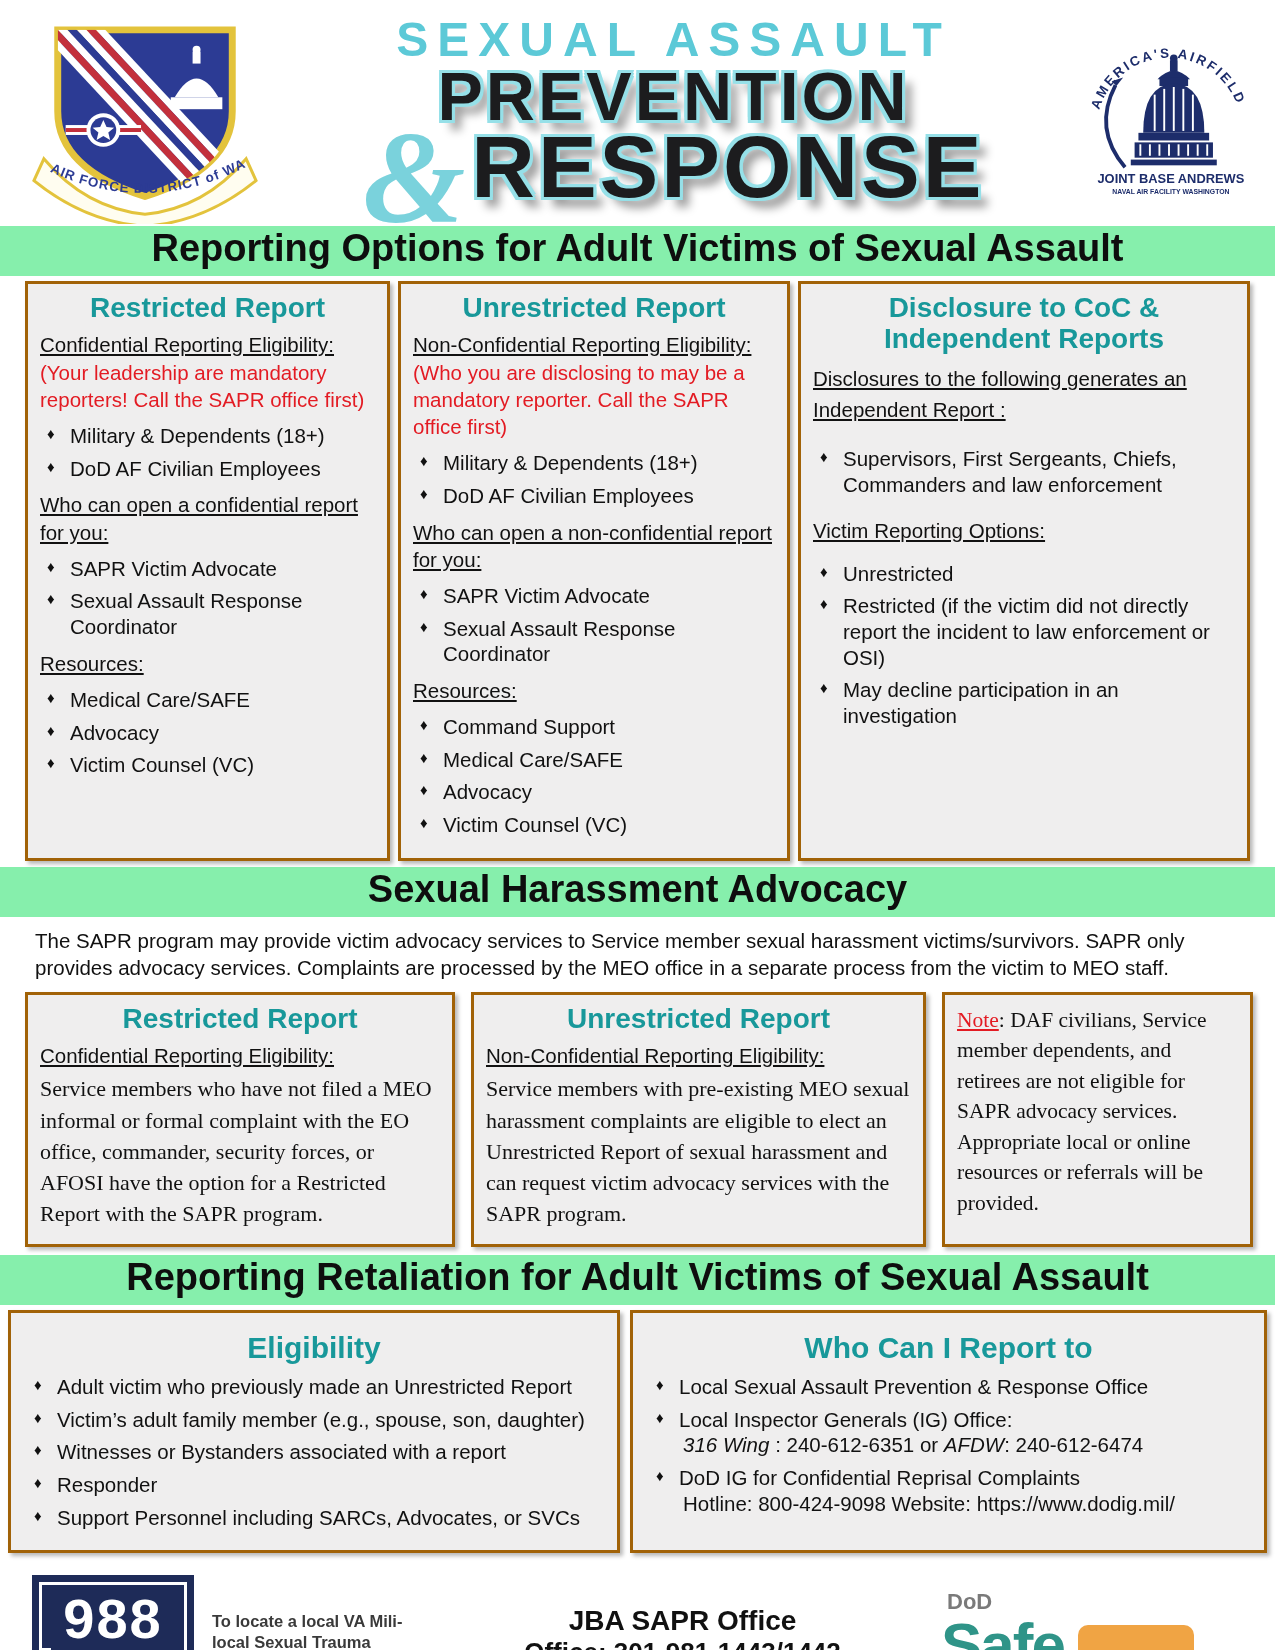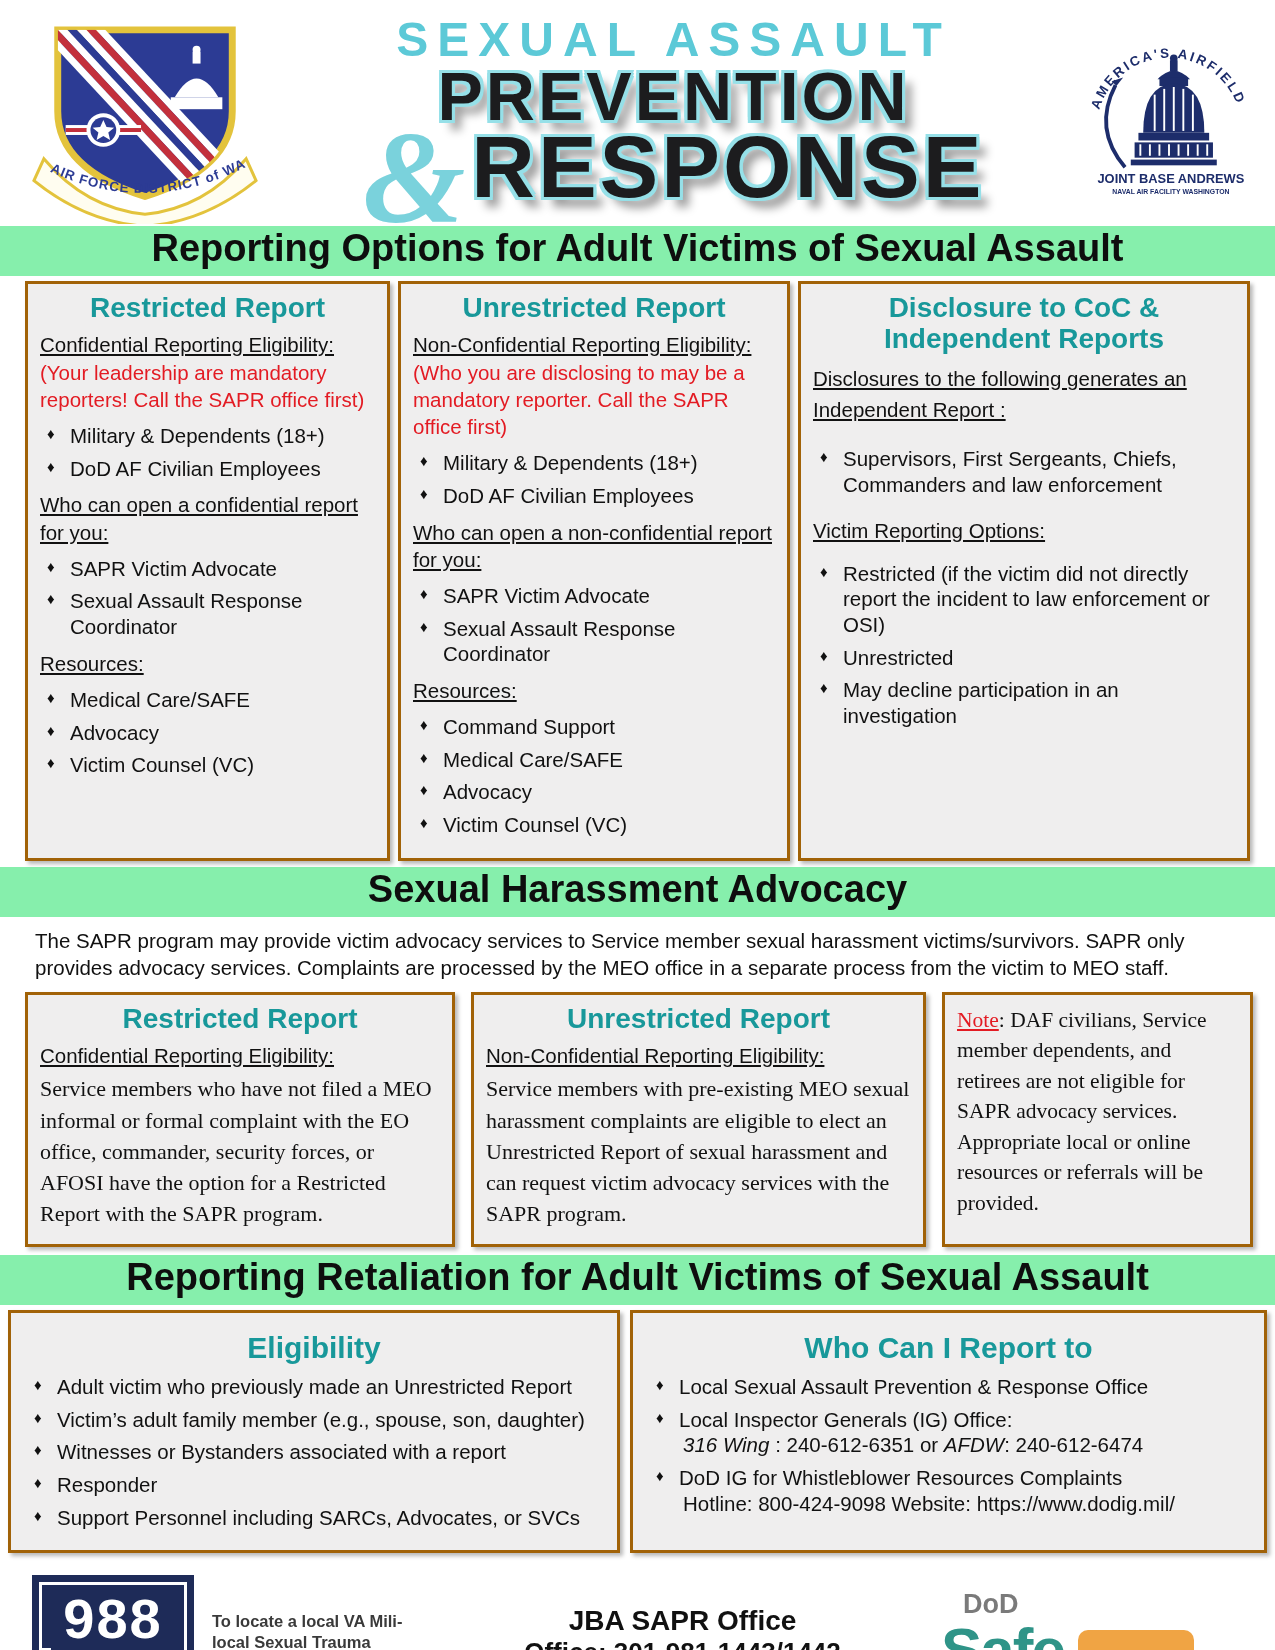--- a/index.html
+++ b/index.html
@@ -88,21 +88,21 @@
   .n988 { font-size:56px; font-weight:bold; letter-spacing:2px; line-height:1.0; margin-top:16px; }
   .n988-l1 { font-size:20px; letter-spacing:6px; line-height:1.2; }
   .mst { width:206px; font-size:16.5px; font-weight:bold; color:#3a3a3a; line-height:1.28; padding-top:36px; }
 
   .sapr-center { flex:1; text-align:center; padding-top:30px; }
   .sapr-title { font-size:28px; font-weight:bold; line-height:1.15; }
   .sapr-office { font-size:26px; font-weight:bold; line-height:1.2; }
   .sapr-hotline { font-size:21px; font-weight:bold; line-height:1.3; }
 
   .helpline { flex:0 0 auto; width:308px; padding-top:14px; }
-  .hl-dod { font-size:27px; font-weight:bold; color:#7a7a7a; margin-left:22px; }
+  .hl-dod { font-size:22px; font-weight:bold; color:#7a7a7a; margin-left:6px; }
   .hl-row { display:flex; align-items:flex-start; gap:14px; }
   .hl-word { font-size:62px; font-weight:bold; color:#2f9488; line-height:0.98; letter-spacing:-2px; }
   .bubble { width:116px; height:44px; background:#f0a444; border-radius:10px; margin-top:10px; position:relative; }
   .bubble::after {
     content:""; position:absolute; left:14px; bottom:-16px;
     border:12px solid transparent; border-top:16px solid #f0a444; border-left-width:4px;
   }
 </style>
 </head>
 <body>
@@ -250,22 +250,22 @@
       <h2>
         <span style="display:block">Disclosure to CoC &amp;</span>
         <span style="display:block">Independent Reports</span>
       </h2>
       <p class="body-txt lbl" style="line-height:1.55">Disclosures to the following generates an Independent Report :</p>
       <ul class="diamond" style="margin-top:20px">
           <li>Supervisors, First Sergeants, Chiefs, Commanders and law enforcement</li>
         </ul>
       <p class="body-txt lbl" style="margin-top:20px">Victim Reporting Options:</p>
       <ul class="diamond" style="margin-top:16px">
+          <li>Unrestricted</li>
           <li>Restricted (if the victim did not directly report the incident to law enforcement or OSI)</li>
-          <li>Unrestricted</li>
           <li>May decline participation in an investigation</li>
         </ul>
     </div>
   </div>
 
   <div class="band band2">Sexual Harassment Advocacy</div>
 
   <p class="intro">The SAPR program may provide victim advocacy services to Service member sexual harassment victims/survivors.  SAPR only provides advocacy services. Complaints are processed by the MEO office in a separate process from the victim to MEO staff.</p>
 
   <div class="cols2">
@@ -299,21 +299,21 @@
     </div>
     <div class="box">
       <h2>Who Can I Report to</h2>
       <ul class="diamond">
         <li><span>Local Sexual Assault Prevention &amp; Response Office</span></li>
         <li>
           <span>Local Inspector Generals (IG) Office:</span>
           <span class="subline"><span class="it">316 Wing</span><span> : 240-612-6351 or </span><span class="it">AFDW</span><span>: 240-612-6474</span></span>
         </li>
         <li>
-          <span>DoD IG for Whistleblower Resources Complaints</span>
+          <span>DoD IG for Confidential Reprisal Complaints</span>
           <span class="subline">Hotline: 800-424-9098 Website: https://www.dodig.mil/</span>
         </li>
       </ul>
     </div>
   </div>
 
   <div class="footer">
     <div class="lifeline-group">
       <div class="nine88">
         <div class="bracket"></div>

